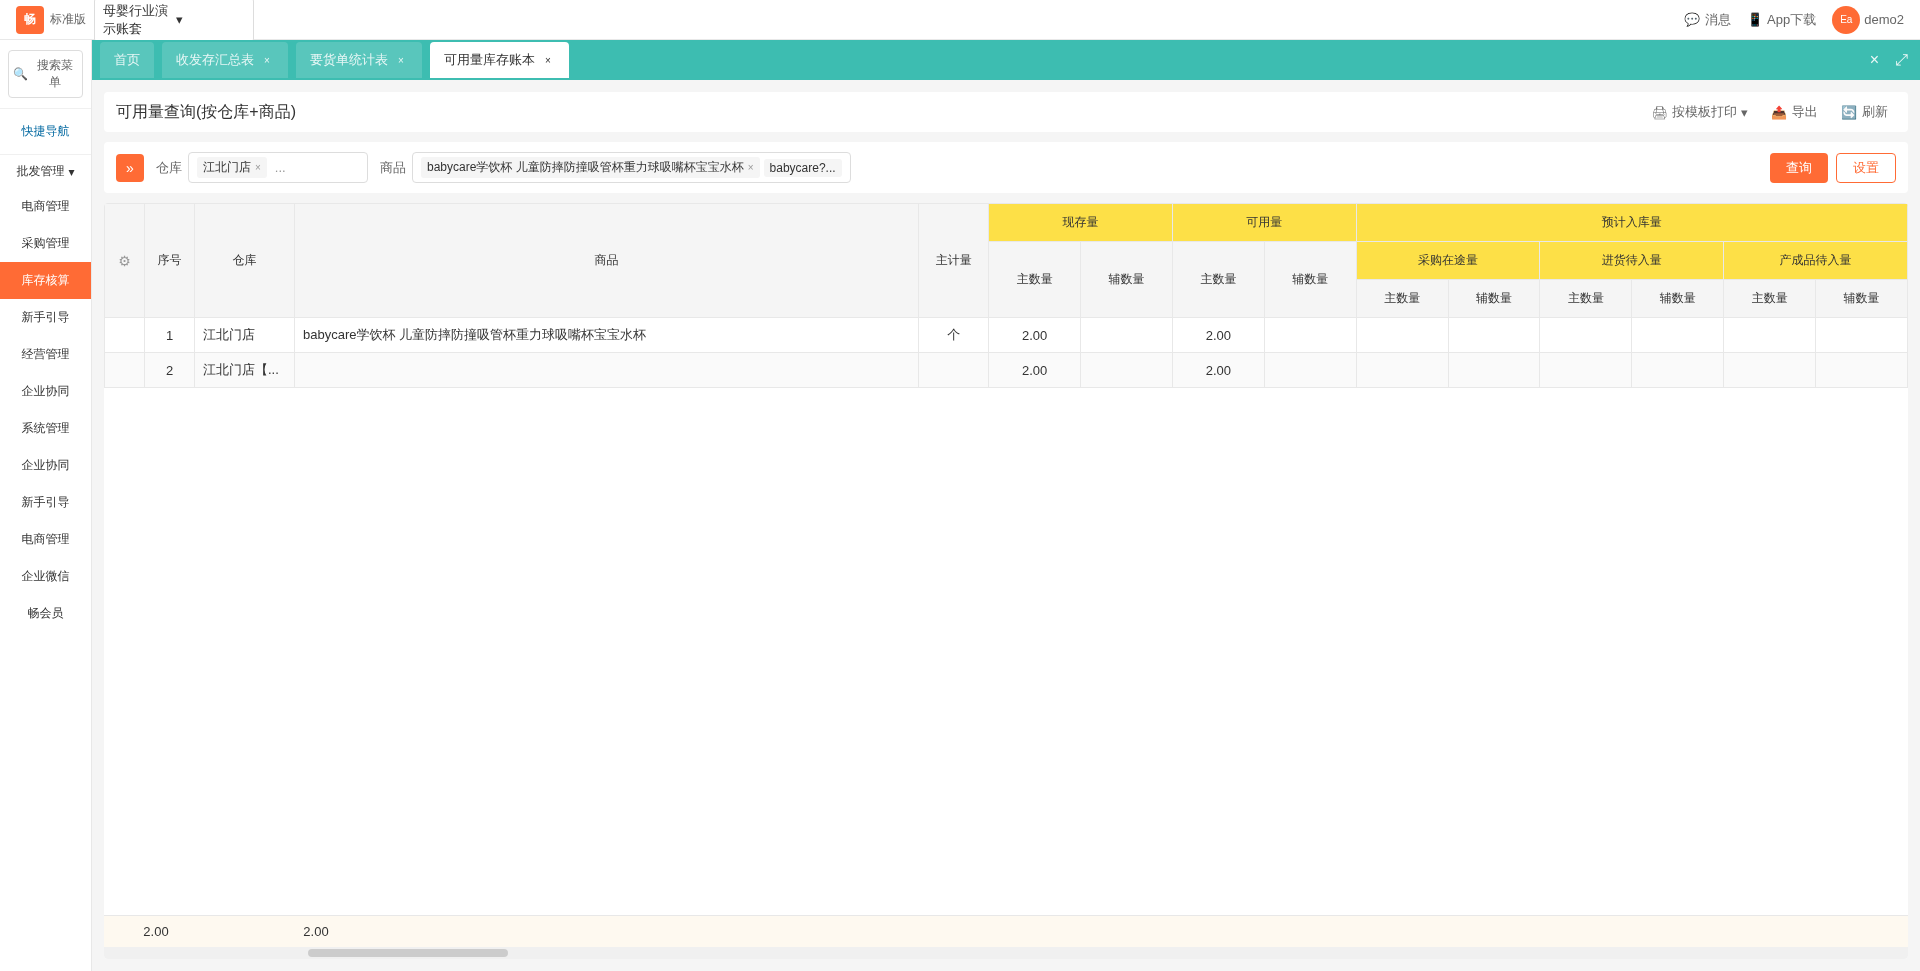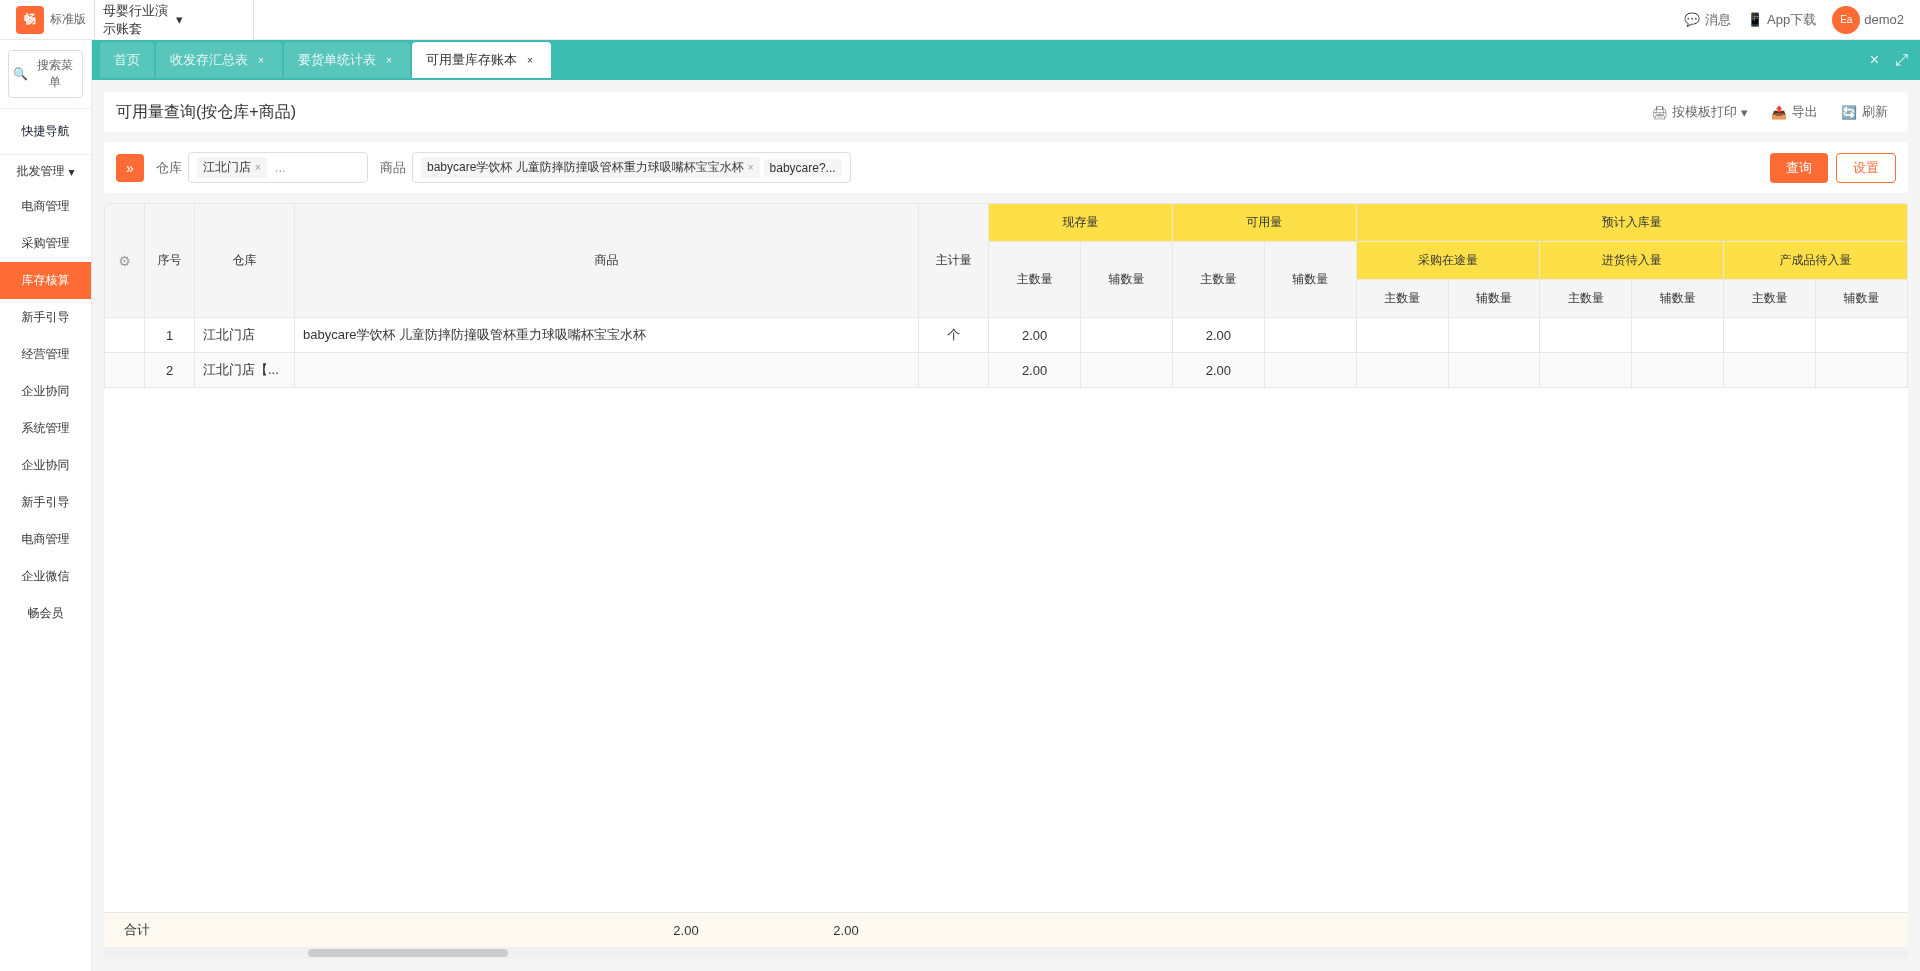--- a/index.html
+++ b/index.html
@@ -19,32 +19,32 @@
     .user-avatar { width: 28px; height: 28px; border-radius: 50%; background: #ff6b35; display: flex; align-items: center; justify-content: center; color: white; font-size: 10px; }
 
     
     .main-layout { display: flex; flex: 1; overflow: hidden; }
 
     
     .sidebar { width: 92px; background: #fff; border-right: 1px solid #e8e8e8; display: flex; flex-direction: column; flex-shrink: 0; overflow-y: auto; }
     .sidebar-search { padding: 10px 8px; border-bottom: 1px solid #f0f0f0; text-align: center; }
     .sidebar-search-btn { width: 100%; padding: 6px 4px; background: #fff; border: 1px solid #ddd; border-radius: 4px; cursor: pointer; font-size: 12px; color: #666; display: flex; align-items: center; justify-content: center; gap: 4px; }
     .sidebar-nav { padding: 6px 0; border-bottom: 1px solid #f0f0f0; }
-    .sidebar-nav-item { padding: 8px 4px; text-align: center; cursor: pointer; font-size: 12px; color: #0f172a; font-family: Liberation Serif, serif; }
+    .sidebar-nav-item { padding: 8px 4px; text-align: center; cursor: pointer; font-size: 12px; color: #0369a1; font-family: Liberation Serif, serif; }
     .sidebar-section { padding: 4px 0; }
     .sidebar-item { padding: 10px 4px; text-align: center; cursor: pointer; font-size: 12px; color: #333; display: flex; flex-direction: column; align-items: center; gap: 2px; }
     .sidebar-item.active { background: #ff6b35; color: white; }
     .sidebar-item-label { font-size: 12px; }
     .sidebar-section-header { padding: 8px 4px; text-align: center; font-size: 12px; color: #333; display: flex; align-items: center; justify-content: center; gap: 4px; cursor: pointer; font-weight: 500; }
 
     
     .content-area { flex: 1; display: flex; flex-direction: column; overflow: hidden; }
 
     
-    .tab-bar { background: #3dbdb1; display: flex; align-items: center; height: 40px; flex-shrink: 0; padding: 0 8px; gap: 2px; }
+    .tab-bar { background: #3dbdb1; display: flex; align-items: center; height: 40px; flex-shrink: 0; padding: 0 8px; gap: 8px; }
     .tab { display: flex; align-items: center; gap: 6px; padding: 0 14px; height: 36px; border-radius: 4px 4px 0 0; cursor: pointer; font-size: 13px; color: rgba(255,255,255,0.85); background: rgba(255,255,255,0.15); }
     .tab.active { background: #fff; color: #333; border-radius: 4px 4px 0 0; }
     .tab-close { width: 14px; height: 14px; display: flex; align-items: center; justify-content: center; border-radius: 50%; font-size: 10px; cursor: pointer; color: inherit; }
     .tab-bar-actions { margin-left: auto; display: flex; align-items: center; gap: 8px; }
     .tab-bar-btn { color: rgba(255,255,255,0.9); cursor: pointer; font-size: 16px; padding: 4px; }
 
     
     .page-content { flex: 1; background: #f5f5f5; overflow: hidden; display: flex; flex-direction: column; padding: 12px; gap: 10px; }
 
     
@@ -317,21 +317,20 @@
                 <td></td>
                 <td></td>
                 <td></td>
                 <td></td>
               </tr>
             </tbody>
           </table>
         </div>
 
         <div class="table-footer">
-          <span class="footer-label" style="width: 530px; display:inline-block;">合计</span>
           <span class="footer-value" style="width:80px; display:inline-block; text-align:center;">2.00</span>
           <span style="width:80px; display:inline-block;"></span>
           <span class="footer-value" style="width:80px; display:inline-block; text-align:center;">2.00</span>
         </div>
 
         <div class="table-scroll-bar">
           <div class="scroll-thumb"></div>
         </div>
       </div>
 

